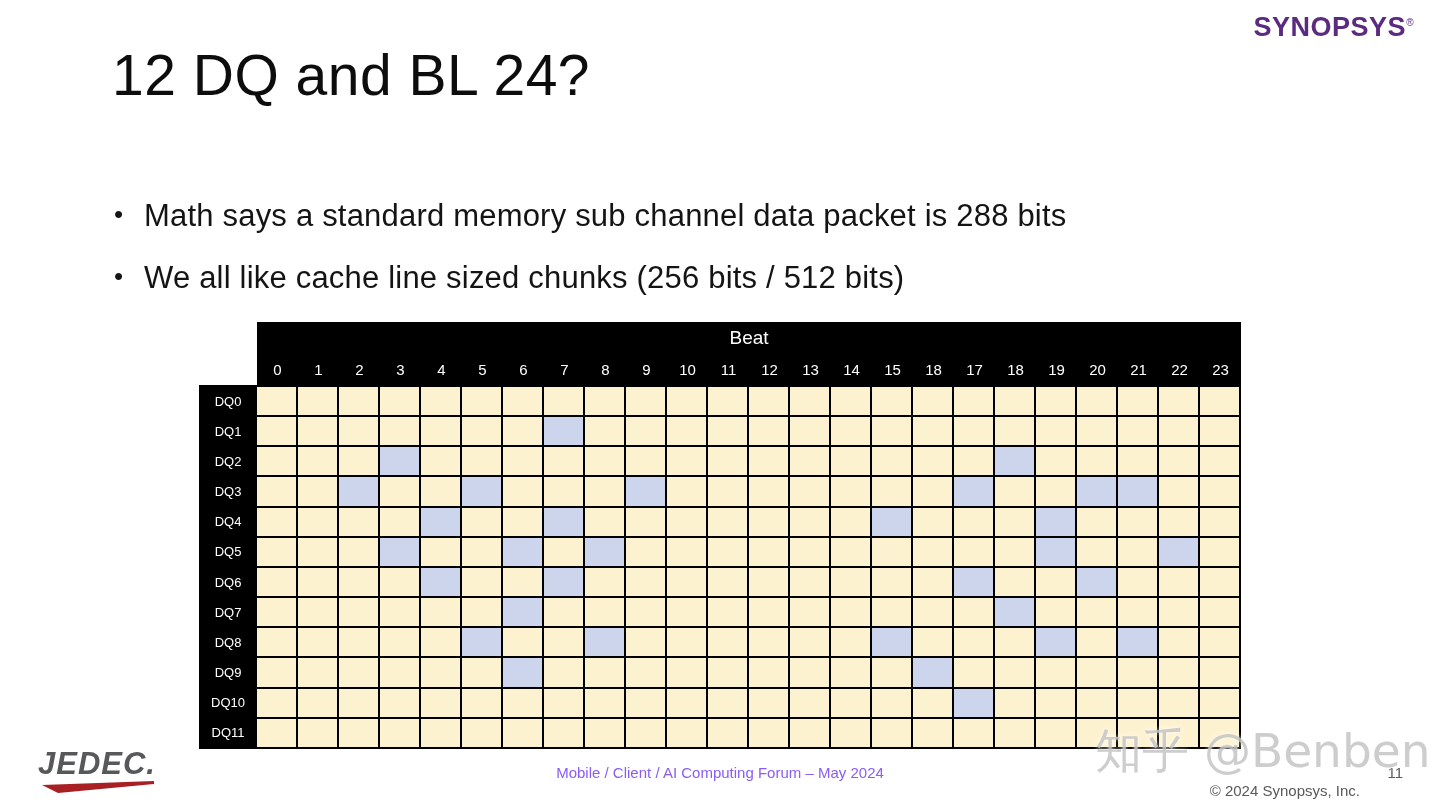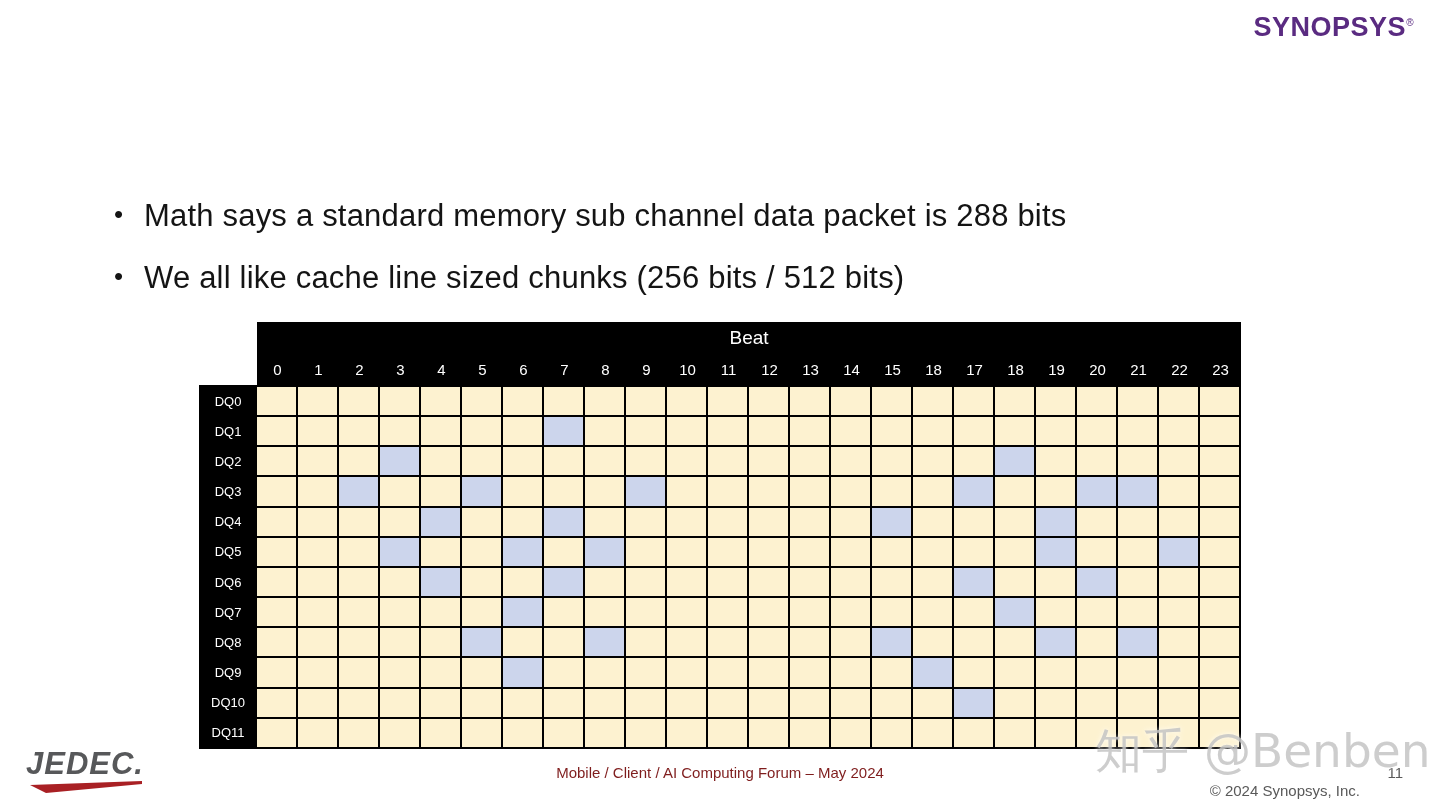--- a/index.html
+++ b/index.html
@@ -57,31 +57,31 @@
     background:var(--grid-line,#000);
     color:var(--header-text,#fff);
     font-size:13px;
     display:flex;align-items:center;justify-content:center;
   }
   .cell{background:var(--cell-fill,#fdf2d0);}
   .cell.hl{background:var(--hl-fill,#ccd5ec);}
   
   .footer-conference{
     position:absolute;left:0;top:764px;width:1440px;
-    text-align:center;font-size:15px;color:#7f1d1d;
+    text-align:center;font-size:15px;color:#8b5cf6;
   }
   .footer-copyright{
     position:absolute;top:782px;right:80px;
     font-size:15px;color:#595959;
   }
   .page-number{
     position:absolute;top:764px;right:37px;
     font-size:15px;color:#595959;
   }
-  .jedec{position:absolute;left:26px;top:748px;width:130px;}
+  .jedec{position:absolute;left:38px;top:748px;width:130px;}
   .jedec-text{
     font-size:31px;font-weight:700;font-style:italic;
     letter-spacing:1px;line-height:1;
   }
   .jedec-swoosh{display:block;margin-top:2px;margin-left:4px;}
   .watermark{
     position:absolute;left:1095px;top:720px;
     font-size:47px;color:#c7c7c7;opacity:0.88;
     text-shadow:0 0 5px rgba(255,255,255,0.9);
     white-space:nowrap;z-index:5;
@@ -90,20 +90,21 @@
 </style>
 </head>
 <body>
 
 <div class="slide">
 
   <div class="synopsys" style="color: rgb(90, 43, 129);">
     <span>SYNOPSYS</span><span class="reg">®</span>
   </div>
 
+  <div class="title">12 DQ and BL 24?</div>
 
   <ul class="bullets">
     <li>
       <span class="dot">•</span>
       <span>Math says a standard memory sub channel data packet is 288 bits</span>
     </li>
     <li>
       <span class="dot">•</span>
       <span>We all like cache line sized chunks (256 bits / 512 bits)</span>
     </li>

